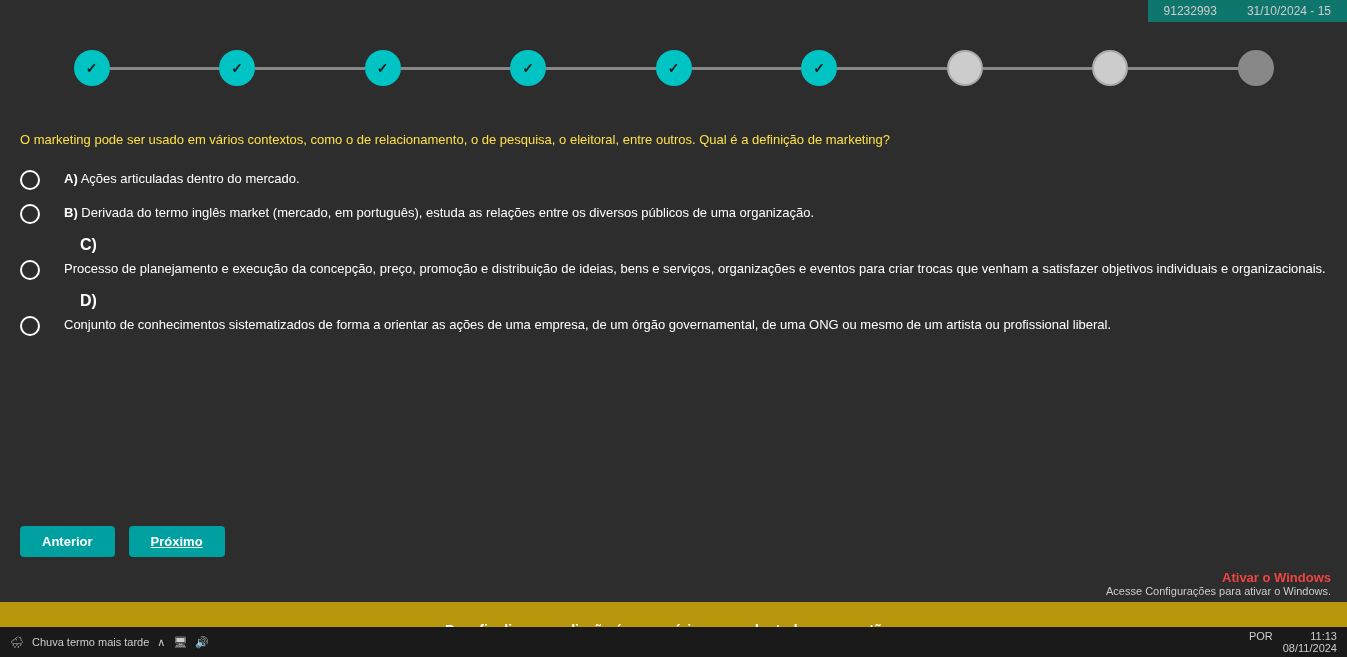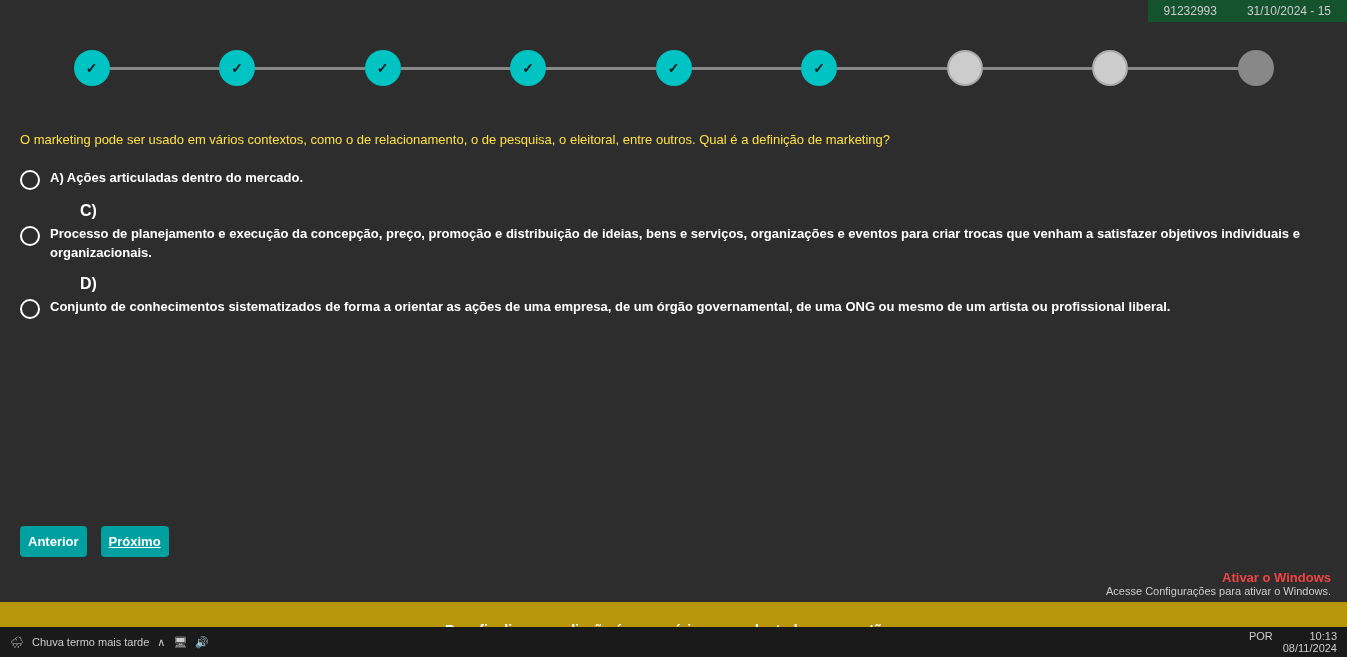--- a/index.html
+++ b/index.html
@@ -15,21 +15,21 @@
 
     
     .top-bar {
       position: absolute;
       top: 0;
       right: 0;
       display: flex;
       align-items: center;
       gap: 30px;
       padding: 4px 16px;
-      background: #14532d;
+      background: #0f766e;
       font-size: 12px;
       color: #ccc;
     }
 
     
     .progress-area {
       position: absolute;
       top: 40px;
       left: 0;
       right: 0;
@@ -94,24 +94,23 @@
     .question-text {
       font-size: 13px;
       color: #fde047;
       margin-bottom: 18px;
       line-height: 1.5;
       font-weight: normal;
     }
 
     .option {
       display: flex;
-      align-items: flex-start;
+      align-items: center;
       margin-bottom: 12px;
-      gap: 10px;
-      font-weight: bold;
+      gap: 24px;
     }
 
     .radio-btn {
       width: 20px;
       height: 20px;
       border-radius: 50%;
       border: 2px solid #ffffff;
       background: transparent;
       flex-shrink: 0;
       margin-top: 2px;
@@ -131,21 +130,21 @@
     
     .buttons-area {
       position: absolute;
       bottom: 100px;
       left: 20px;
       display: flex;
       gap: 14px;
     }
 
     .btn {
-      padding: 8px 8px;
+      padding: 8px 22px;
       border: none;
       border-radius: 4px;
       font-size: 13px;
       font-weight: bold;
       cursor: pointer;
       color: #ffffff;
     }
 
     .btn-anterior {
       background-color: #00a0a0;
@@ -291,20 +290,30 @@
     <div class="option">
       <div class="radio-btn"></div>
       <div>
         <span class="option-content">
           <strong>A)</strong> <span>Ações articuladas dentro do mercado.</span>
         </span>
       </div>
     </div>
   </div>
 
+  <div class="option-group">
+    <div class="option">
+      <div class="radio-btn"></div>
+      <div>
+        <span class="option-content">
+          <strong>B)</strong> <span>Derivada do termo inglês market (mercado, em português), estuda as relações entre os diversos públicos de uma organização.</span>
+        </span>
+      </div>
+    </div>
+  </div>
 
   <div style="margin-left:60px; margin-bottom:4px;">
     <strong>C)</strong>
   </div>
 
   <div class="option-group">
     <div class="option">
       <div class="radio-btn"></div>
       <div>
         <span class="option-content">Processo de planejamento e execução da concepção, preço, promoção e distribuição de ideias, bens e serviços, organizações e eventos para criar trocas que venham a satisfazer objetivos individuais e organizacionais.</span>
@@ -344,17 +353,17 @@
   <div class="taskbar-left">
     <span>🌧</span>
     <span>Chuva termo mais tarde</span>
     <span>∧</span>
     <span>🖥</span>
     <span>🔊</span>
   </div>
   <div class="taskbar-right">
     <span class="taskbar-lang">POR</span>
     <div class="taskbar-time">
-      <div>10:13</div>
+      <div>11:13</div>
       <div>08/11/2024</div>
     </div>
   </div>
 </div>
 
 </body></html>

